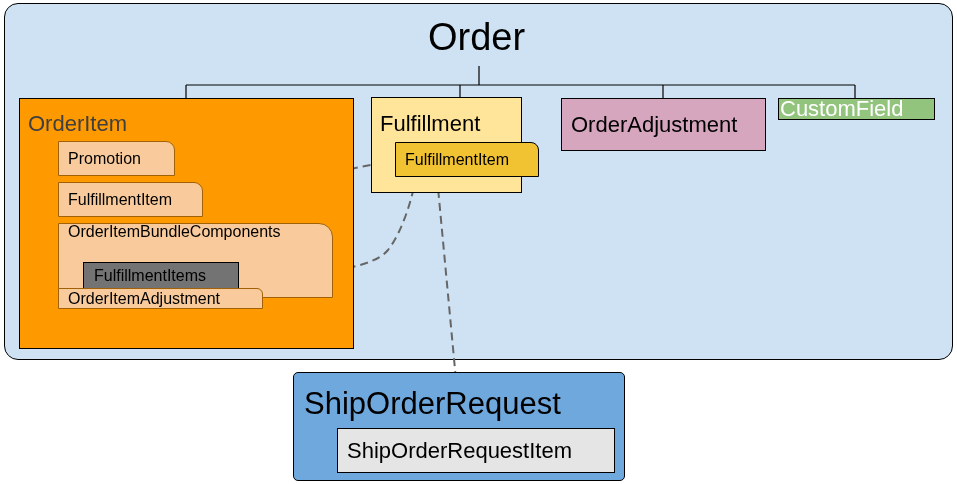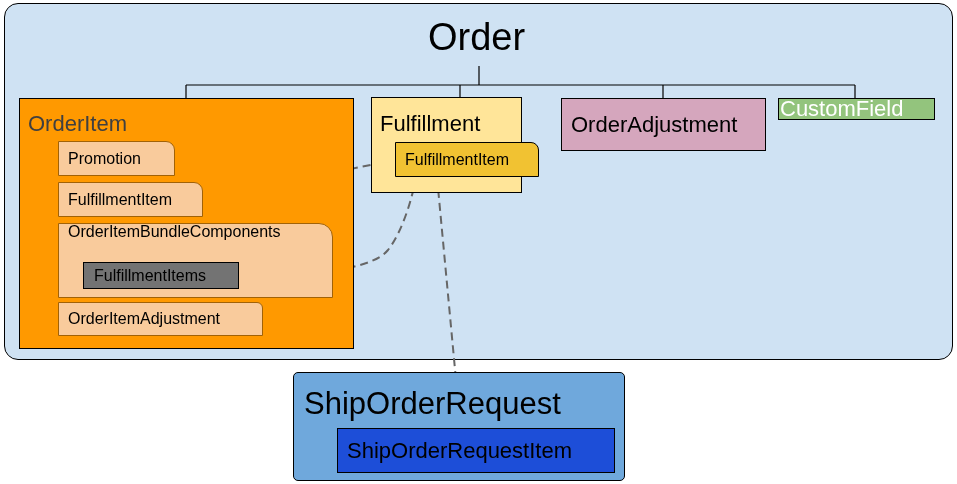--- a/index.html
+++ b/index.html
@@ -15,36 +15,36 @@
   .child { background: #f9cb9c; border: 1px solid #a16207; border-radius: 0 9px 0 0;
            font-size: 16px; line-height: 1; color: #000; padding-left: 9px;
            display: flex; align-items: center; }
   .promotion { left: 58px; top: 141px; width: 117px; height: 35px; }
   .oi-fulfillment { left: 58px; top: 182px; width: 145px; height: 35px; }
   .bundle { left: 58px; top: 223px; width: 275px; height: 75px; border-radius: 0 14px 0 0;
             align-items: flex-start; }
   .bundle-inner { left: 83px; top: 262px; width: 156px; height: 27px; background: #737373;
                   border: 1px solid #000; border-radius: 0; font-size: 16px; line-height: 1;
                   padding-left: 10px; display: flex; align-items: center; color: #000; }
-  .oi-adjust { left: 58px; top: 302px; width: 205px; height: 34px; border-radius: 0 6px 0 0; }
+  .oi-adjust { left: 58px; top: 288px; width: 205px; height: 21px; border-radius: 0 6px 0 0; }
   .fulfillment { left: 371px; top: 97px; width: 151px; height: 96px; background: #ffe599; }
   .fulfillment-title { left: 380px; top: 113px; font-size: 22px; line-height: 1; color: #000; text-align: center; }
   .f-item { left: 395px; top: 142px; width: 144px; height: 35px; background: #f1c232;
             border: 1px solid #000; border-radius: 0 8px 0 0; font-size: 16px; line-height: 1;
             padding-left: 9px; display: flex; align-items: center; color: #000; }
   .order-adjust { left: 561px; top: 98px; width: 205px; height: 53px; background: #d5a6bd;
                   border: 1px solid #000; font-size: 22px; line-height: 1; padding-left: 9px;
                   display: flex; align-items: center; color: #000; }
   .custom-field { left: 778px; top: 98px; width: 157px; height: 22px; background: #93c47d;
                   border: 1px solid #000; font-size: 22px; line-height: 1; padding-left: 1px;
                   display: flex; align-items: center; color: #ffffff; }
   .ship { left: 293px; top: 372px; width: 332px; height: 109px; background: #6fa8dc;
           border: 1px solid #000; border-radius: 5px; }
   .ship-title { left: 304px; top: 388px; font-size: 31px; line-height: 1; color: #000; }
-  .ship-item { left: 337px; top: 428px; width: 278px; height: 45px; background: #1d4ed8;
+  .ship-item { left: 337px; top: 428px; width: 278px; height: 45px; background: #e5e5e5;
                border: 1px solid #000; font-size: 22px; line-height: 1; padding-left: 9px;
                display: flex; align-items: center; color: #000; }
   svg.lines { position: absolute; left: 0; top: 0; pointer-events: none; }
 </style>
 </head>
 <body>
 
 <div class="abs order-container"></div>
 <div class="abs order-title">Order</div>
 

